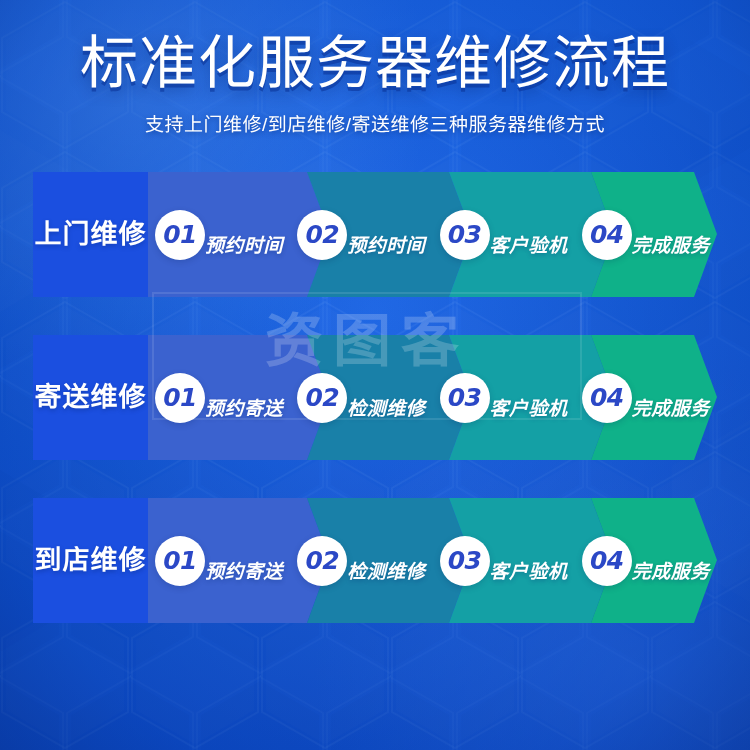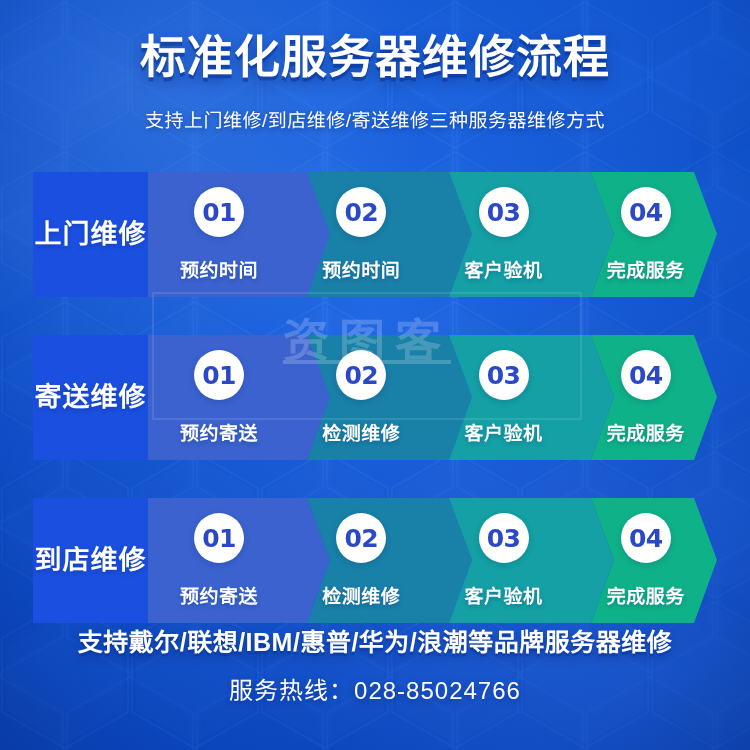--- a/index.html
+++ b/index.html
@@ -29,27 +29,27 @@
     background:radial-gradient(circle at 50% 50%, rgba(60,130,255,.34) 0%, rgba(60,130,255,0) 70%);
   }
   .vign{
     position:absolute;inset:0;
     background:radial-gradient(ellipse at 50% 42%, rgba(255,255,255,.06) 0%, rgba(4,40,130,.30) 78%, rgba(3,32,110,.45) 100%);
   }
 
   
   .header{position:absolute;left:0;right:0;top:34px;text-align:center;}
   .title{
-    font-size:46px;line-height:1;font-weight:bold;color:#ffffff;
+    font-size:58px;line-height:1;font-weight:normal;color:#ffffff;
     letter-spacing:1px;
     text-shadow:0 4px 0 rgba(10,50,150,.55), 0 6px 14px rgba(4,30,100,.45);
     white-space:nowrap;
   }
   .subtitle{
-    margin-top:25px;font-size:19px;color:#ffffff;letter-spacing:.5px;
+    margin-top:17px;font-size:19px;color:#ffffff;letter-spacing:.5px;
     font-weight:normal;text-shadow:0 2px 5px rgba(5,35,110,.5);
     white-space:nowrap;
   }
 
   
   .rows{position:absolute;left:33px;top:172px;width:684px;}
   .row{
     position:relative;width:684px;height:125px;margin-bottom:38px;
     overflow:hidden;
   }
@@ -64,21 +64,21 @@
     text-shadow:0 2px 4px rgba(5,35,110,.35);
   }
   .row-label span{display:block;}
 
   .steps{
     position:absolute;left:115px;top:0;width:569px;height:125px;z-index:5;
     display:flex;
   }
   .step{
     position:relative;flex:1 1 0;height:125px;
-    display:flex;flex-direction:column;align-items:center;justify-content:center;
+    display:flex;flex-direction:row;align-items:center;justify-content:center;font-style:italic;
   }
   .badge{
     width:50px;height:50px;border-radius:50%;background:#ffffff;
     display:flex;align-items:center;justify-content:center;
     color:#2b48c6;font-size:25px;font-weight:bold;letter-spacing:-.5px;
     box-shadow:0 2px 6px rgba(0,30,80,.18);
     font-family:"DejaVu Sans","Liberation Sans",sans-serif;
   }
   .step-label{
     margin-top:18px;color:#ffffff;font-size:19px;font-weight:bold;
@@ -93,21 +93,21 @@
   }
   .wm-box{
     position:absolute;inset:0;
     border:2px solid rgba(255,255,255,.55);
   }
   .wm-row{
     position:absolute;left:0;right:0;display:flex;
     justify-content:center;align-items:center;
     color:#ffffff;font-weight:bold;white-space:nowrap;
   }
-  .wm-top{top:12px;font-size:46px;letter-spacing:10px;text-decoration:underline;}
+  .wm-top{top:2px;font-size:58px;letter-spacing:10px;}
   .wm-bot{top:56px;font-size:50px;letter-spacing:10px;}
 
   
   .footer{position:absolute;left:0;right:0;bottom:44px;text-align:center;}
   .brands{
     font-size:25px;font-weight:bold;color:#ffffff;letter-spacing:.5px;
     text-shadow:0 3px 0 rgba(10,50,150,.45), 0 4px 10px rgba(4,30,100,.40);
     white-space:nowrap;
   }
   .hotline{
@@ -262,18 +262,14 @@
       </div>
     </div>
 
   </div>
 
   <div class="watermark">
     <div class="wm-box"></div>
     <div class="wm-row wm-top">资图客</div>
   </div>
 
-  <div class="footer">
-    <div class="brands">支持戴尔/联想/IBM/惠普/华为/浪潮等品牌服务器维修</div>
-    <div class="hotline">服务热线：028-85024766</div>
-  </div>
 
 </div>
 
 </body></html>

